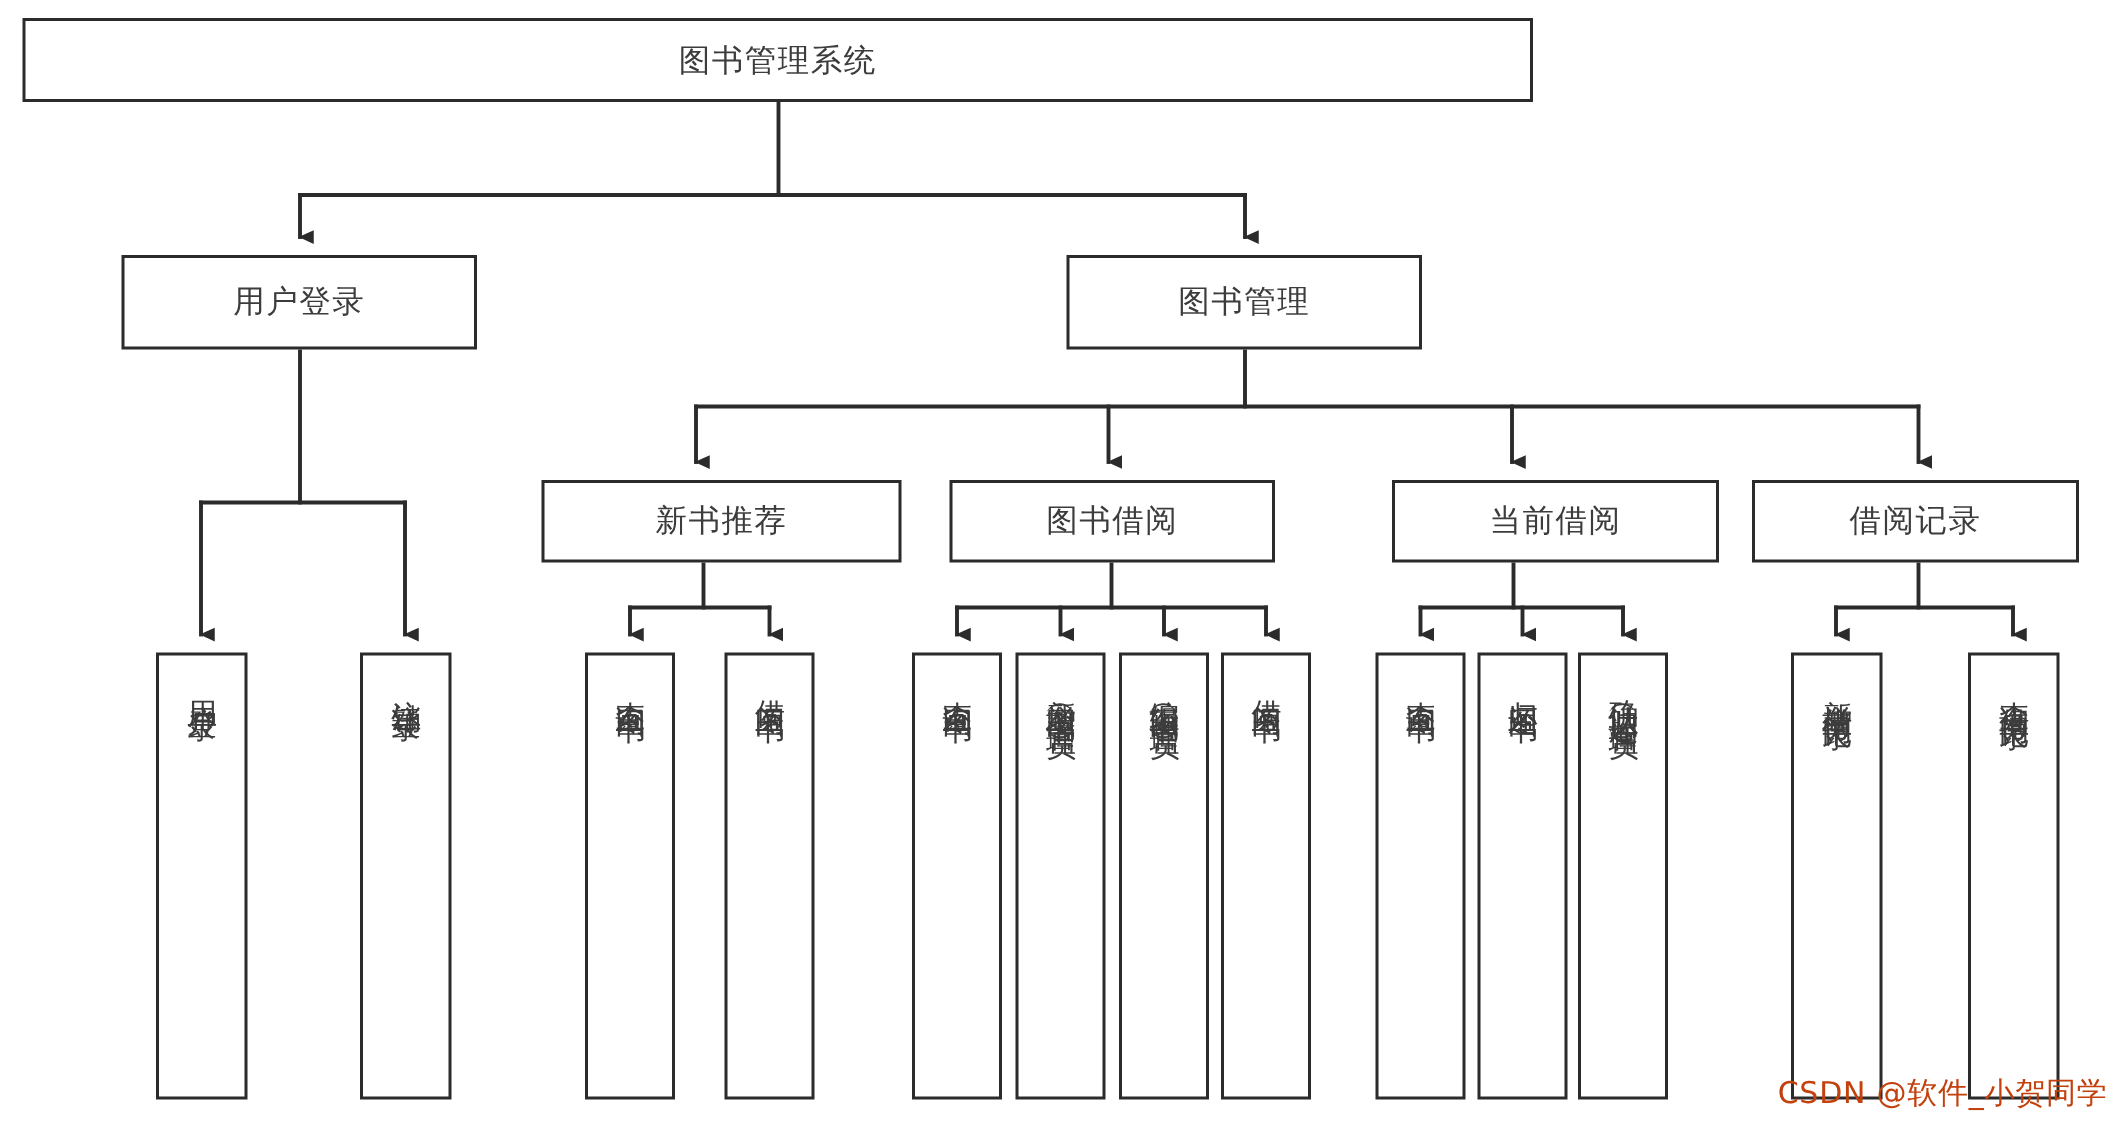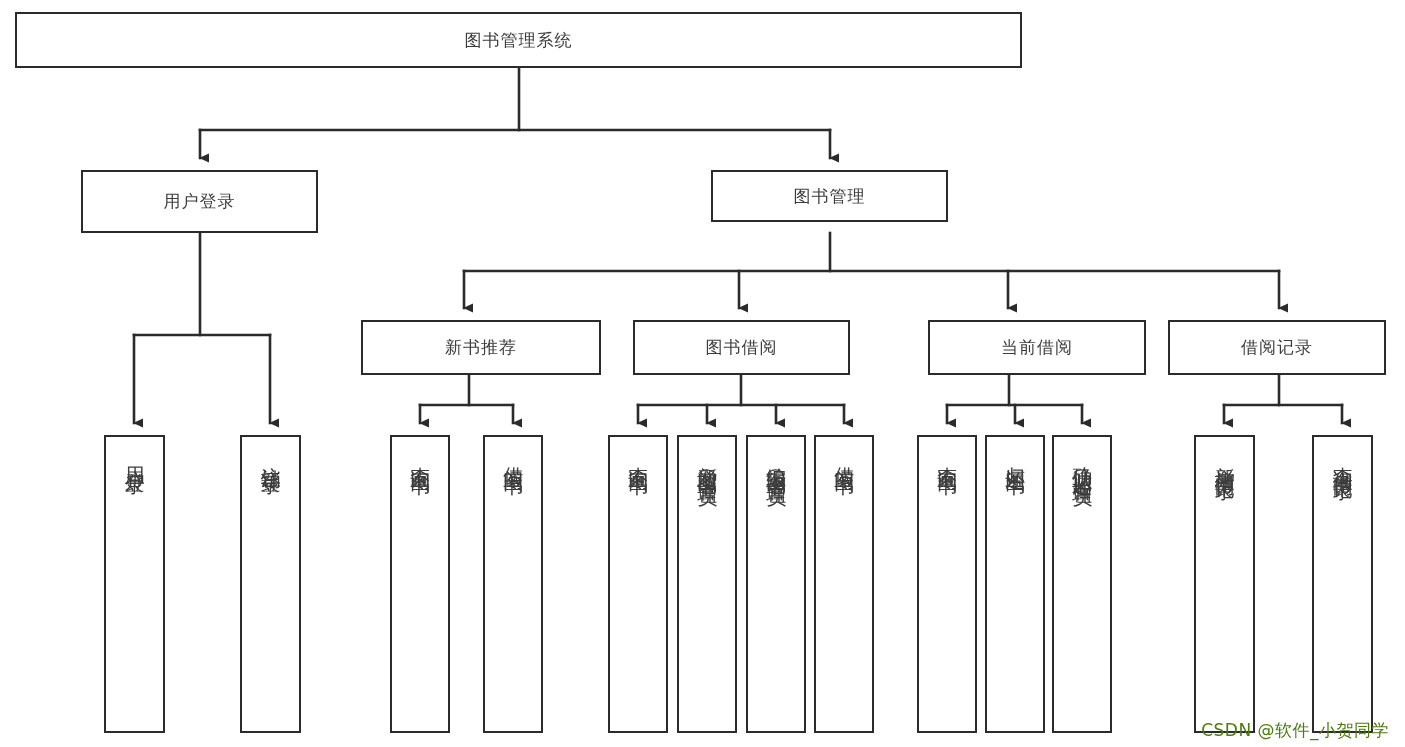--- a/index.html
+++ b/index.html
@@ -30,45 +30,45 @@
     box-sizing: border-box;
     background: #ffffff;
     border: 2px solid #2b2b2b;
     display: flex;
     align-items: center;
     justify-content: center;
     z-index: 3;
   }
   .node .label {
     color: #3c3c3c;
-    font-size: 17px;
+    font-size: 21px;
     line-height: 1.18;
     letter-spacing: 1px;
     white-space: nowrap;
     text-align: center;
   }
   .node.vertical {
     align-items: flex-start;
     padding-top: 14px;
   }
   .node.vertical .label {
     writing-mode: vertical-rl;
     text-orientation: upright;
     -webkit-writing-mode: vertical-rl;
     letter-spacing: 3px;
     font-size: 20px;
     white-space: nowrap;
     display: block;
   }
   #watermark {
     position: absolute;
-    right: 16px;
+    right: 0;
     bottom: 5px;
-    font-size: 17px;
-    color: #4d7c0f;
+    font-size: 20px;
+    color: #c2410c;
     letter-spacing: 0.5px;
     z-index: 9;
     white-space: nowrap;
     font-family: "DejaVu Sans", "Liberation Sans", sans-serif;
   }
 </style>
 </head>
 <body>
 
 <div id="diagram-root">
@@ -123,21 +123,21 @@
     </g>
   </svg>
 
   <div class="node" style="left:15px; top:12px; width:1007px; height:56px;">
     <span class="label">图书管理系统</span>
   </div>
 
   <div class="node" style="left:81px; top:170px; width:237px; height:63px;">
     <span class="label">用户登录</span>
   </div>
-  <div class="node" style="left:711px; top:170px; width:237px; height:52px;">
+  <div class="node" style="left:711px; top:170px; width:237px; height:63px;">
     <span class="label">图书管理</span>
   </div>
 
   <div class="node" style="left:361px; top:320px; width:240px; height:55px;">
     <span class="label">新书推荐</span>
   </div>
   <div class="node" style="left:633px; top:320px; width:217px; height:55px;">
     <span class="label">图书借阅</span>
   </div>
   <div class="node" style="left:900px; top:320px; width:218px; height:55px;margin-left:28px;">

